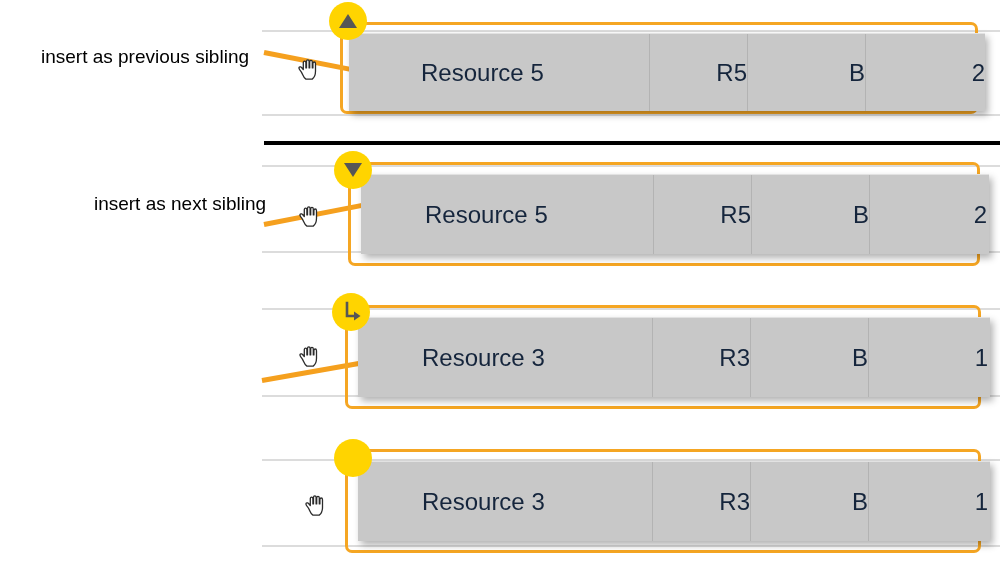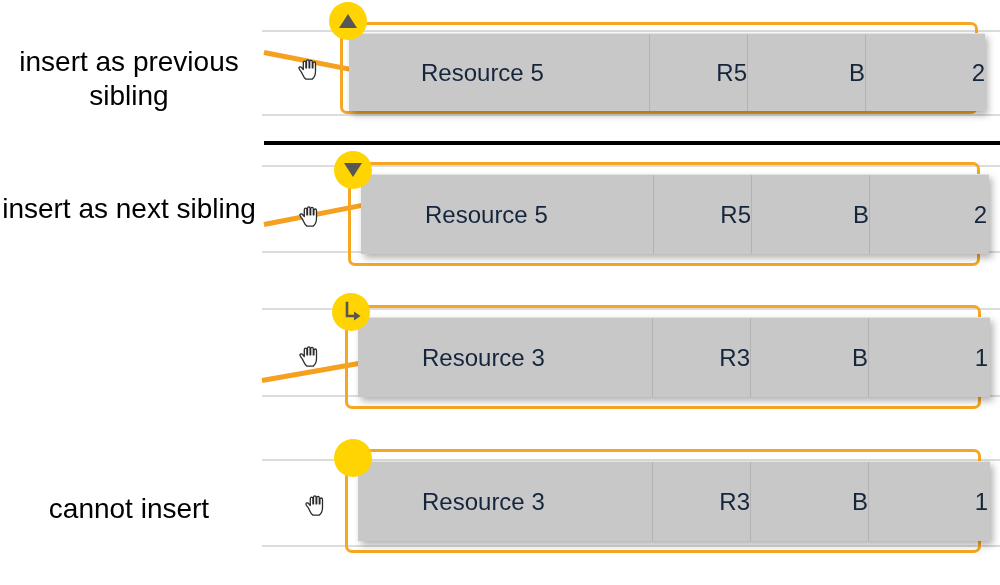--- a/index.html
+++ b/index.html
@@ -24,25 +24,25 @@
   
   .example {
     position: absolute;
     left: 0;
     width: 1000px;
   }
 
   
   .caption {
     position: absolute;
-    left: 0;
+    left: 16px;
     width: 258px;
     text-align: center;
     color: #000000;
-    font-size: 28px;
+    font-size: 19px;
     line-height: 1.22;
     font-family: "Liberation Sans", sans-serif;
   }
 
   
   .gridzone {
     position: absolute;
     left: 262px;
     width: 738px;
     overflow: hidden;
@@ -173,21 +173,21 @@
       <svg width="22" height="20" viewBox="0 0 22 20">
         <polygon points="11,3 20,17 2,17" fill="#565656"></polygon>
       </svg>
     </div>
   </div>
 
   <div class="separator" style="left:264px; top:141px; width:736px; height:4px;"></div>
 
   <div class="example" style="top:147px; height:142px;">
 
-    <div class="caption" style="top:45px;">insert as next sibling</div>
+    <div class="caption" style="top:45px;margin-left:35px;">insert as next sibling</div>
 
     <div class="gridzone" style="top:0px; height:142px;">
       <div class="gridline" style="top:18px;"></div>
       <div class="gridline" style="top:104px;"></div>
     </div>
 
     <div class="dragline" style="left:264px; top:75px; width:100px; transform:rotate(-11deg);"></div>
 
     <div class="hand-cursor" style="left:297px; top:56px;">
       <svg width="26" height="28" viewBox="0 0 26 28">
@@ -257,21 +257,20 @@
     <div class="badge" style="left:332px; top:0px;">
       <svg width="24" height="24" viewBox="0 0 24 24">
         <path d="M8 3 L8 16 L17 16" fill="none" stroke="#565656" stroke-width="2.6" stroke-linecap="square"></path>
         <polygon points="15,11.5 21.5,16 15,20.5" fill="#565656"></polygon>
       </svg>
     </div>
   </div>
 
   <div class="example" style="top:437px; height:148px;">
 
-    <div class="caption" style="top:55px;">cannot insert</div>
 
     <div class="gridzone" style="top:0px; height:148px;">
       <div class="gridline" style="top:22px;"></div>
       <div class="gridline" style="top:108px;"></div>
     </div>
 
     <div class="hand-cursor" style="left:303px; top:55px;">
       <svg width="26" height="28" viewBox="0 0 26 28">
         <path d="M6.6 18.4c-0.6-1.4-1.9-3.4-2.8-4.5-0.9-1.2-1.1-2.2-0.4-2.8 0.7-0.6 1.7-0.2 2.6 0.9l1.3 1.6 0-6.8c0-1.1 0.5-1.7 1.3-1.7 0.8 0 1.3 0.6 1.3 1.7l0 5.1 0.6 0 0-6.4c0-1.1 0.5-1.7 1.3-1.7 0.8 0 1.3 0.6 1.3 1.7l0 6.4 0.6 0 0-5.8c0-1.1 0.5-1.7 1.3-1.7 0.8 0 1.3 0.6 1.3 1.7l0 5.8 0.6 0 0-4.2c0-1.1 0.5-1.7 1.3-1.7 0.8 0 1.3 0.6 1.3 1.7l0 7.6c0 3.9-1.6 6.6-3.3 7.8l-6.3 0c-1.2-0.7-2.4-2.6-3.3-4.7z" fill="#ffffff" stroke="#2b2b2b" stroke-width="1.3" stroke-linejoin="round"></path>
       </svg>

